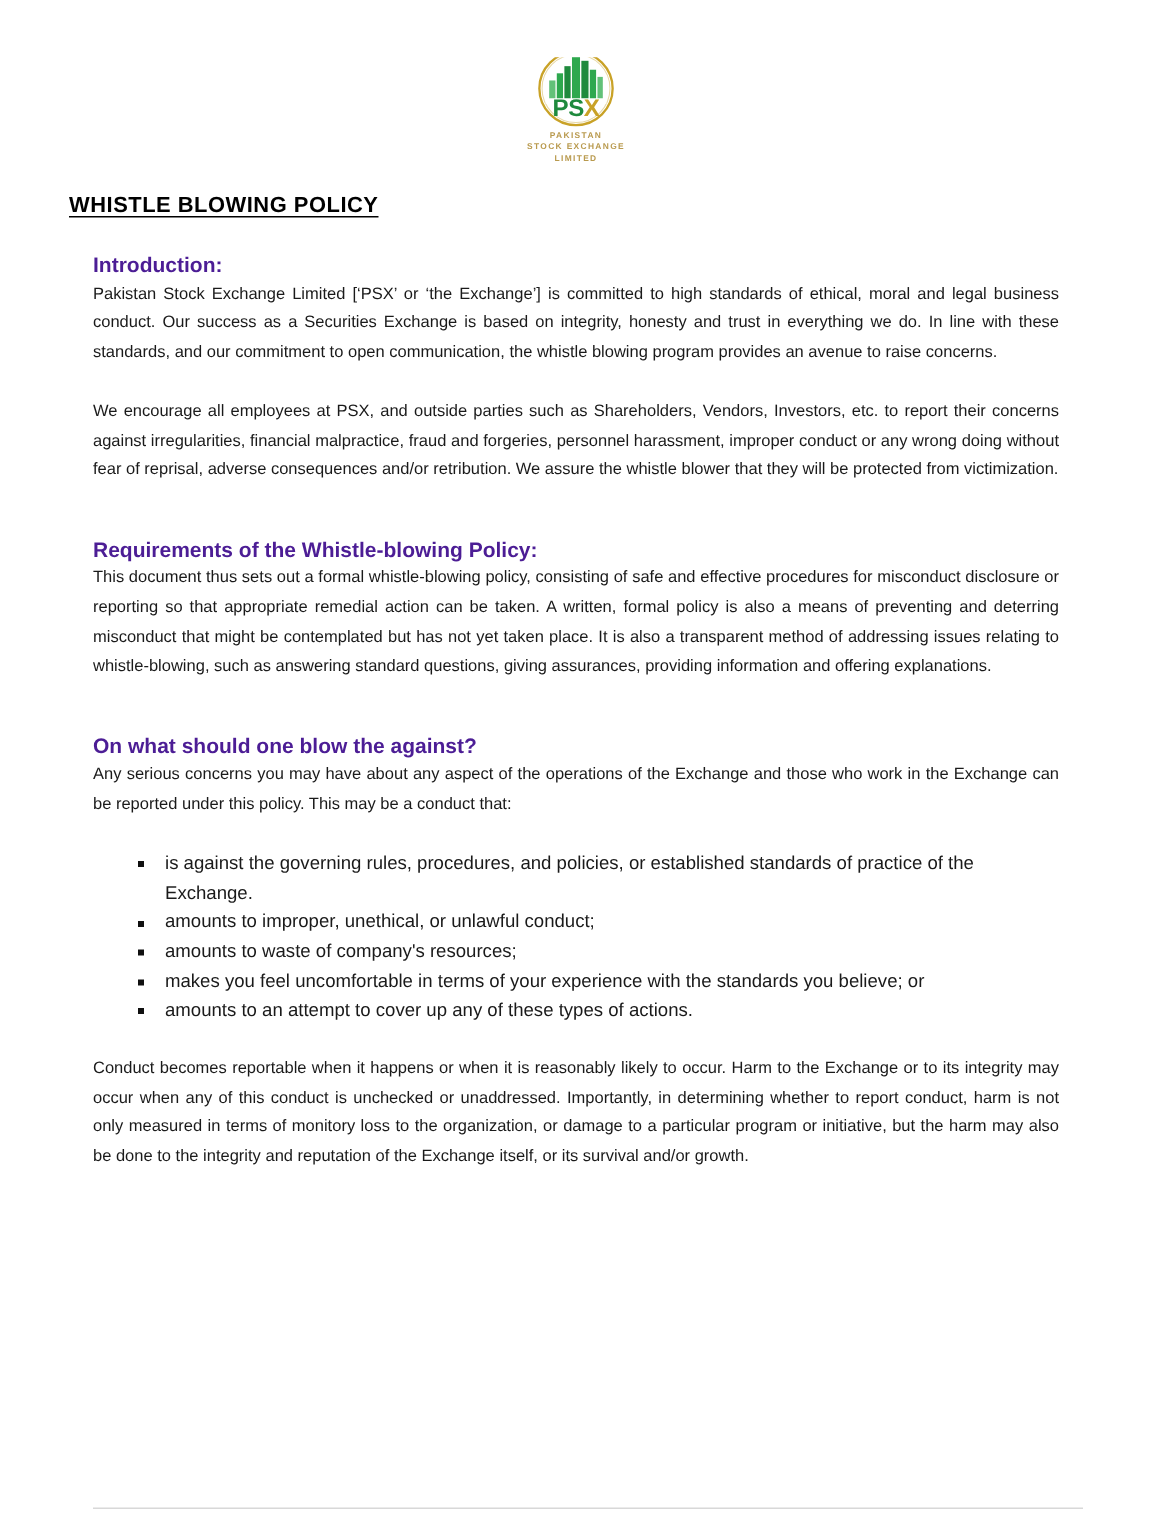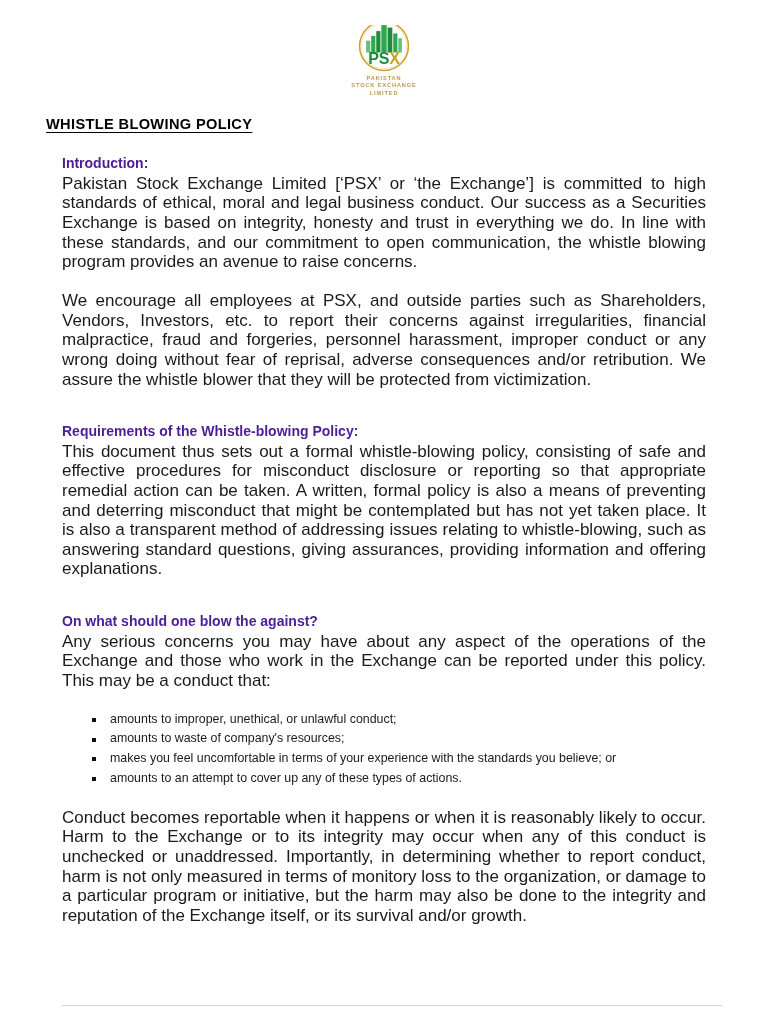--- a/index.html
+++ b/index.html
@@ -18,21 +18,21 @@
   .page {
     position: relative;
     width: 768px;
     height: 1024px;
     box-sizing: border-box;
     padding: 0 46px;
   }
 
   
   .logo-block {
-    padding-top: 18px;
+    padding-top: 31px;
     display: flex;
     flex-direction: column;
     align-items: center;
   }
   .logo-mark {
     width: 72px;
     height: 56px;
     position: relative;
   }
   .logo-sub {
@@ -64,21 +64,21 @@
     padding: 0 16px 0 16px;
   }
   .h-sec {
     font-size: 14px;
     font-weight: bold;
     color: #4c1d95;
     line-height: 19.6px;
   }
   p.body {
     margin: 0;
-    font-size: 17px;
+    font-size: 11px;
     line-height: 19.6px;
     text-align: justify;
     text-justify: inter-word;
     color: #1a1a1a;
   }
   .gap-para { height: 19.5px; }
   .gap-sec  { height: 33px; }
 
   
   ul.bullets {
@@ -183,20 +183,21 @@
     <p class="body">This document thus sets out a formal whistle-blowing policy, consisting of safe and effective procedures for misconduct disclosure or reporting so that appropriate remedial action can be taken. A written, formal policy is also a means of preventing and deterring misconduct that might be contemplated but has not yet taken place. It is also a transparent method of addressing issues relating to whistle-blowing, such as answering standard questions, giving assurances, providing information and offering explanations.</p>
 
     <div class="gap-sec"></div>
 
     <div class="h-sec">On what should one blow the against?</div>
     <p class="body">Any serious concerns you may have about any aspect of the operations of the Exchange and those who work in the Exchange can be reported under this policy. This may be a conduct that:</p>
 
     <div class="gap-para"></div>
 
     <ul class="bullets">
+      <li>is against the governing rules, procedures, and policies, or established standards of practice of the Exchange.</li>
       <li>amounts to improper, unethical, or unlawful conduct;</li>
       <li>amounts to waste of company's resources;</li>
       <li>makes you feel uncomfortable in terms of your experience with the standards you believe; or</li>
       <li>amounts to an attempt to cover up any of these types of actions.</li>
     </ul>
 
     <div class="gap-para"></div>
 
     <p class="body">Conduct becomes reportable when it happens or when it is reasonably likely to occur. Harm to the Exchange or to its integrity may occur when any of this conduct is unchecked or unaddressed. Importantly, in determining whether to report conduct, harm is not only measured in terms of monitory loss to the organization, or damage to a particular program or initiative, but the harm may also be done to the integrity and reputation of the Exchange itself, or its survival and/or growth.</p>
 

